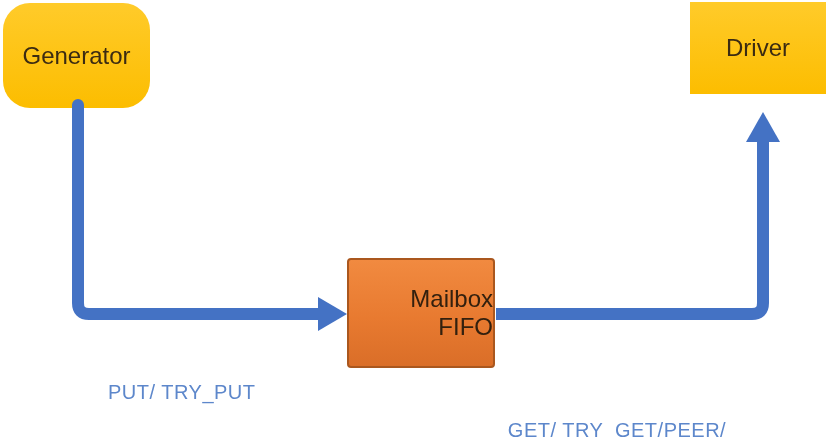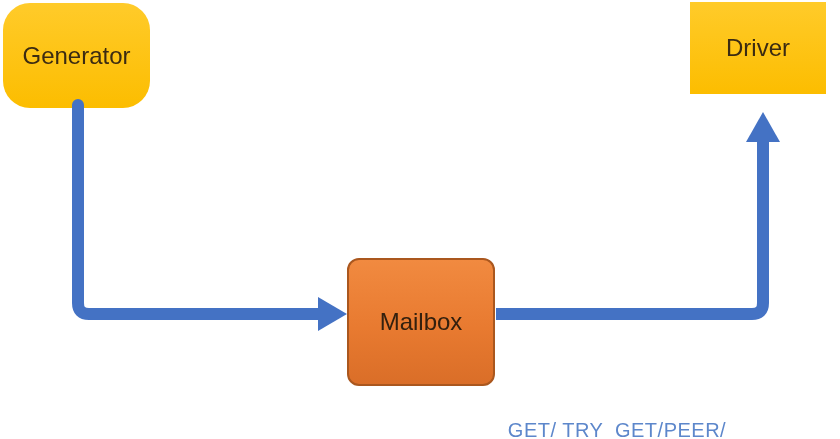--- a/index.html
+++ b/index.html
@@ -31,28 +31,29 @@
   #generator-node {
     left: 3px; top: 3px;
     width: 147px; height: 105px; border-radius: 27px;
   }
   #driver-node {
     left: 690px; top: 2px;
     width: 136px; height: 92px;
   }
   #mailbox-node {
     left: 347px; top: 258px;
-    width: 148px; height: 128px;
+    width: 148px; height: 110px;
     background: linear-gradient(180deg, #f18a40 0%, #e87a30 55%, #da6e28 100%);
     border: 2px solid #aa571e;
-    border-radius: 12px;
+    border-radius: 4px;
     color: #33200e;
     font-size: 24px;
     line-height: 28px;
     flex-direction: column;
+    align-items: flex-end;
   }
   #connector-layer {
     position: absolute;
     left: 0; top: 0;
     width: 840px; height: 439px;
     pointer-events: none;
   }
   .flow-label {
     position: absolute;
     font-size: 20px;
@@ -77,30 +78,32 @@
   <div id="generator-node" class="node node-gold">
     <span>Generator</span>
   </div>
 
   <div id="driver-node" class="node node-gold">
     <span>Driver</span>
   </div>
 
   <div id="mailbox-node" class="node">
     <span>Mailbox</span>
+    <span>FIFO</span>
   </div>
 
   <svg id="connector-layer" viewBox="0 0 840 439">
 
     <path d="M78 105 V303 Q78 314 89 314 H322" fill="none" stroke-width="12" stroke-linecap="round" stroke="#4472C4"></path>
     <polygon points="318,297 347,314 318,331" fill="#4472C4"></polygon>
 
     <path d="M496 314 H752 Q763 314 763 303 V140" fill="none" stroke-width="12" stroke-linecap="butt" stroke="#4472C4"></path>
     <polygon points="746,142 763,112 780,142" fill="#4472C4"></polygon>
   </svg>
 
+  <div id="put-label" class="flow-label" style="color: rgb(93, 135, 203);">PUT/ TRY_PUT</div>
 
   <div id="get-label" class="flow-label">
     <div style="color: rgb(93, 135, 203);">GET/ TRY_GET/PEER/</div>
     
   </div>
 
 </div>
 
 </body></html>

